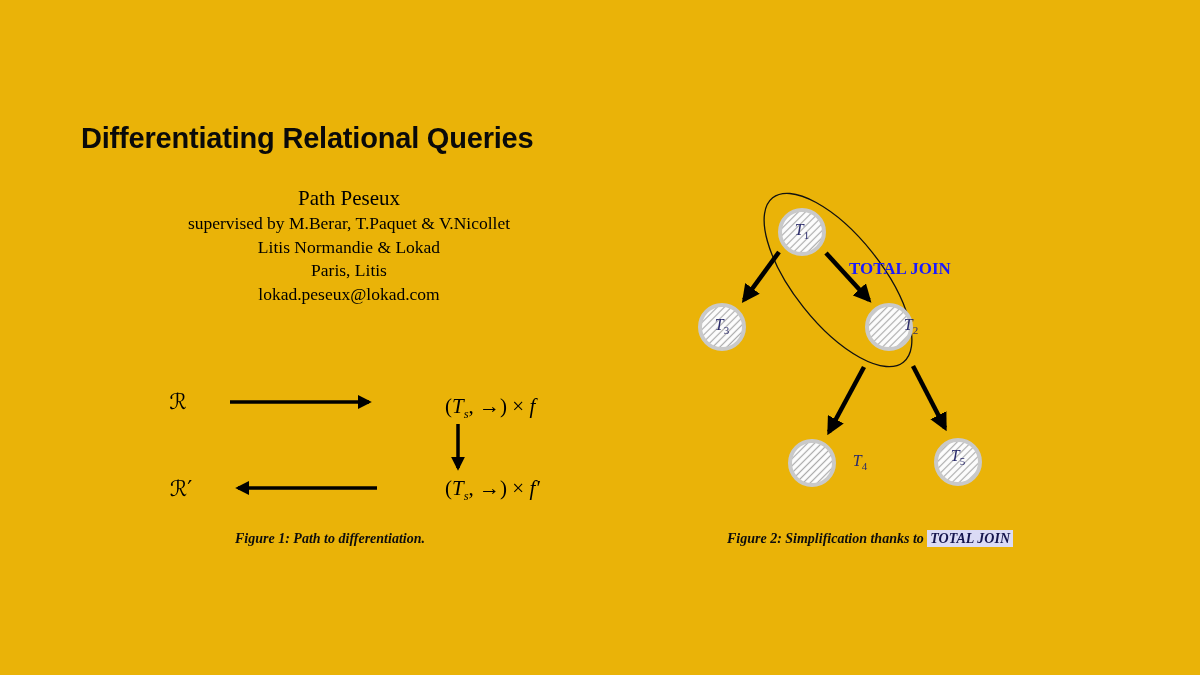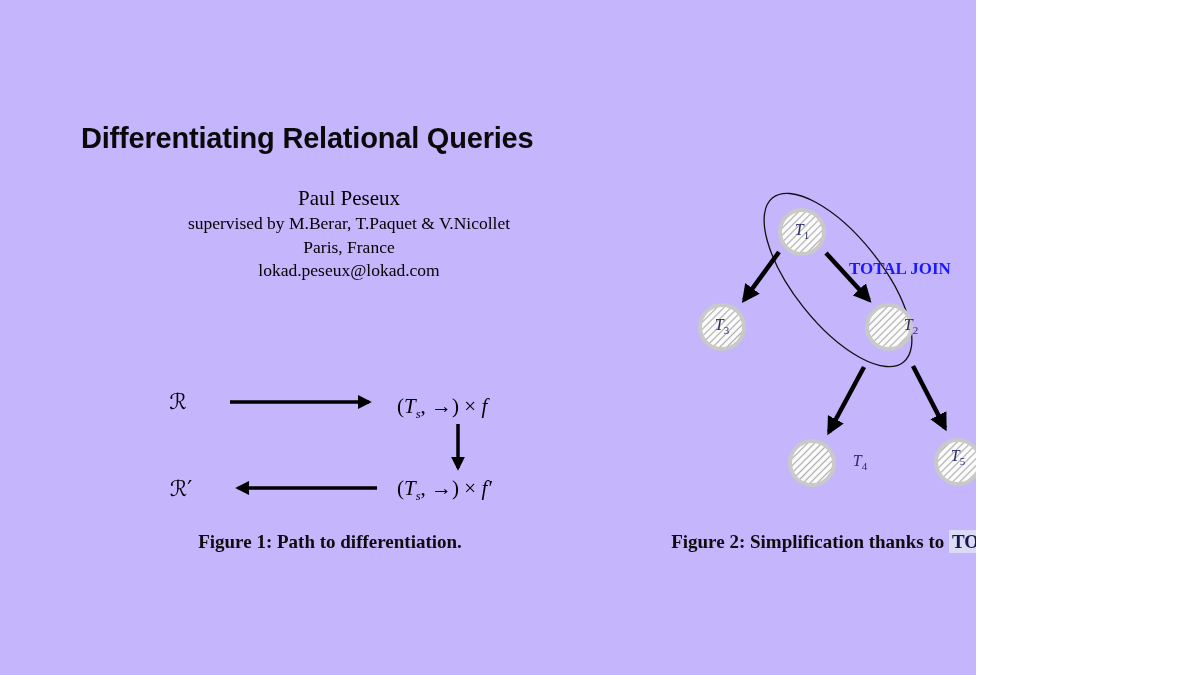--- a/index.html
+++ b/index.html
@@ -1,19 +1,19 @@
 <!DOCTYPE html>
 <html><head>
 <meta charset="utf-8">
 <style>
   html,body{margin:0;padding:0;}
   #page{
     position:relative;
-    width:976px;height:675px;
-    background:#c4b5fd;
+    width:1200px;height:675px;
+    background:#eab308;
     overflow:hidden;
     font-family:"Liberation Serif","DejaVu Serif",serif;
     color:#000;
   }
 
   
   #paper-title{
     position:absolute;left:81px;top:122px;margin:0;
     font-family:"Liberation Sans","DejaVu Sans",sans-serif;
     font-weight:700;font-size:29px;letter-spacing:-0.2px;color:#0a0a0a;
@@ -26,27 +26,27 @@
 
   
   #fig1-svg{position:absolute;left:150px;top:380px;}
   .scriptR{
     position:absolute;transform:translate(-50%,-50%);
     font-family:"DejaVu Sans","DejaVu Serif",sans-serif;
     font-size:22px;color:#000;
   }
   .math{
     position:absolute;transform:translateY(-50%);
-    font-size:21px;white-space:pre;color:#000;
+    font-size:21px;white-space:pre;color:#000;margin-left:48px;
   }
   .math .it{font-style:italic;}
   .math sub{font-size:0.6em;font-style:italic;}
   .figcap{
     position:absolute;text-align:center;
-    font-weight:bold;font-size:19px;color:#0d0d0d;
+    font-weight:bold;font-size:14px;color:#0d0d0d;font-style:italic;
   }
   #fig1-caption{left:140px;top:531px;width:380px;}
 
   
   #fig2-svg{position:absolute;left:650px;top:180px;}
   .node-label{
     position:absolute;transform:translate(-50%,-55%);
     font-style:italic;font-size:16px;color:#2b2b6b;white-space:nowrap;
   }
   .node-label sub{font-size:11px;font-style:normal;}
@@ -60,23 +60,24 @@
   }
 </style>
 </head>
 <body>
 
 <div id="page">
 
   <h1 id="paper-title">Differentiating Relational Queries</h1>
 
   <div id="author-block">
-    <div class="author-name">Paul Peseux</div>
+    <div class="author-name">Path Peseux</div>
     <div class="author-line">supervised by M.Berar, T.Paquet &amp; V.Nicollet</div>
-    <div class="author-line">Paris, France</div>
+    <div class="author-line">Litis Normandie &amp; Lokad</div>
+    <div class="author-line">Paris, Litis</div>
     <div class="author-line">lokad.peseux@lokad.com</div>
   </div>
 
   <svg id="fig1-svg" width="420" height="120" viewBox="0 0 420 120">
     <defs>
       <marker id="ah1" viewBox="0 0 10 10" refX="8" refY="5" markerWidth="4" markerHeight="4" orient="auto" markerUnits="strokeWidth">
         <path d="M0,0 L10,5 L0,10 Z" fill="#000"></path>
       </marker>
     </defs>
     <line x1="80" y1="22" x2="219" y2="22" stroke="#000" stroke-width="3.5" marker-end="url(#ah1)"></line>

